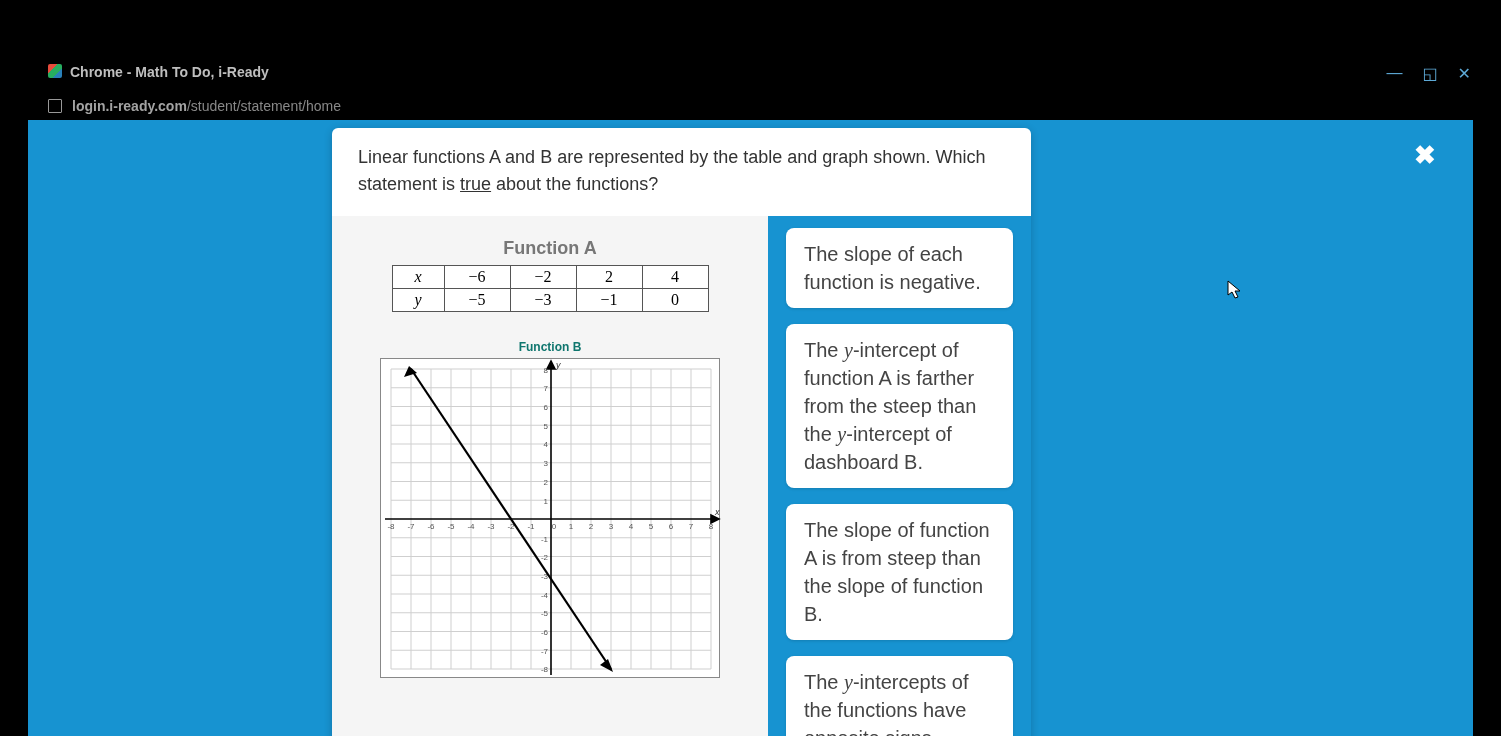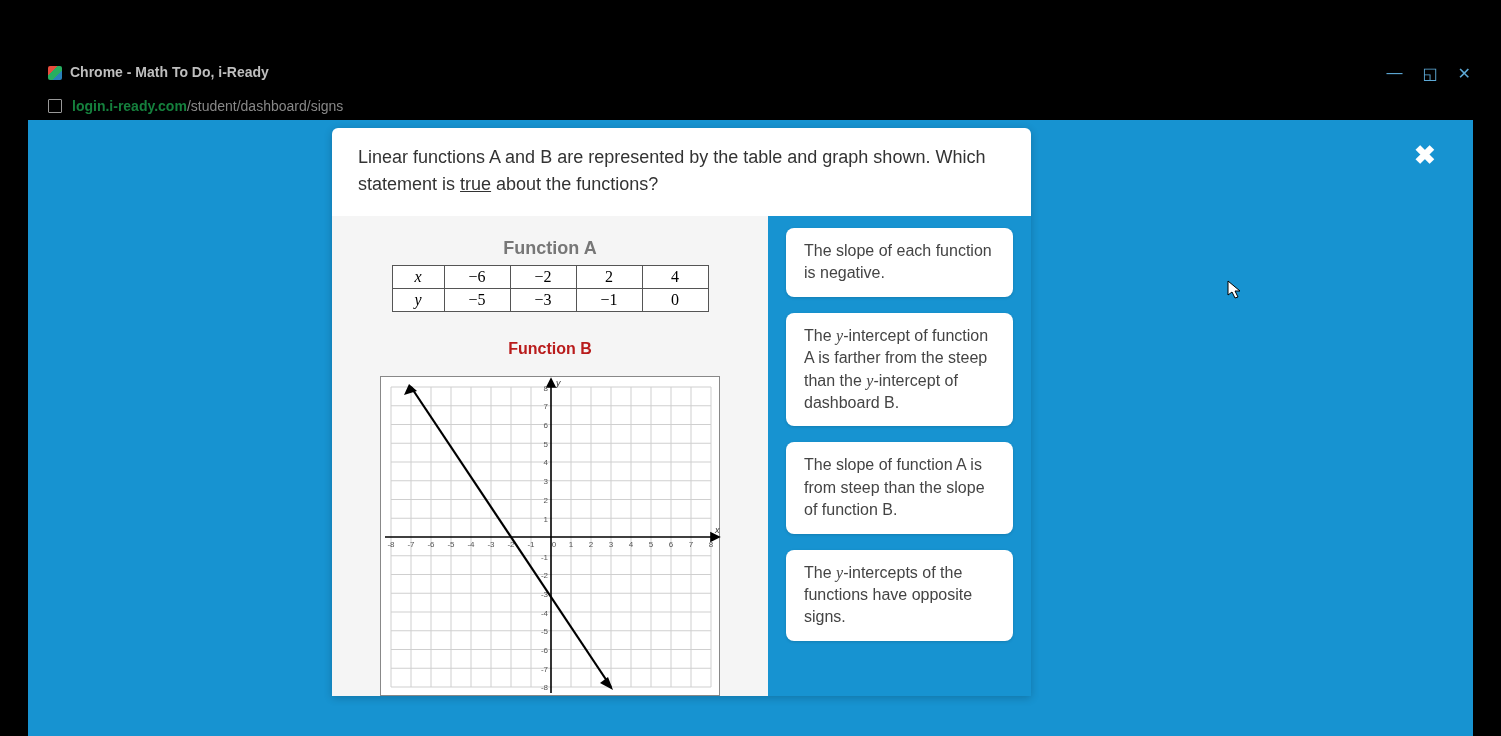--- a/index.html
+++ b/index.html
@@ -18,21 +18,21 @@
     right: 0;
     height: 74px;
     color: #bdbdbd;
     font-size: 14px;
   }
   .chrome-title {
     position: absolute;
     top: 26px;
     left: 48px;
     display: flex;
-    align-items: flex-end;
+    align-items: flex-start;
     gap: 8px;
     color: #bfbfbf;
     font-weight: 600;
   }
   .chrome-title .cube {
     width: 14px; height: 14px;
     background: linear-gradient(135deg,#e74c3c 0 33%,#27ae60 33% 66%,#2980b9 66% 100%);
     border-radius: 2px;
   }
   .chrome-url {
@@ -118,39 +118,39 @@
     border: 1px solid #555;
     text-align: center;
     font-size: 16px;
     padding: 2px 0;
     width: 66px;
     font-family: Georgia, serif;
   }
   table.fun td.h { font-style: italic; width: 52px; }
   .fb-title {
     text-align: center;
-    color: #b91c1c;
+    color: #0f766e;
     font-weight: bold;
-    font-size: 16px;
-    margin-bottom: 18px;
+    font-size: 12px;
+    margin-bottom: 4px;
   }
   .graph-box {
     margin: 0 auto;
     width: 340px;
     height: 320px;
     border: 1px solid #888;
     background: #fff;
     position: relative;
   }
   .answer {
     background: #fff;
     border-radius: 8px;
     padding: 12px 18px;
     margin-bottom: 16px;
-    font-size: 16px;
+    font-size: 20px;
     color: #444;
     line-height: 1.4;
     cursor: pointer;
     box-shadow: 0 1px 3px rgba(0,0,0,.15);
   }
   .answer .y { font-style: italic; font-family: Georgia, serif; }
   .cursor {
     position: absolute;
     top: 280px;
     right: 258px;
@@ -168,21 +168,21 @@
 <body>
 
 <div class="chrome-bar">
   <div class="chrome-title">
     <span class="cube"></span>
     <span>Chrome - Math To Do, i-Ready</span>
   </div>
   <div class="chrome-url">
     <span class="file-icon"></span>
     <span>
-      <span style="color:#15803d;font-weight:600">login.i-ready.com</span><span class="path">/student/dashboard/signs</span>
+      <span style="color:#a3a3a3;font-weight:600">login.i-ready.com</span><span class="path">/student/statement/home</span>
     </span>
   </div>
   <div class="win-controls">
     <span style="color:#5da9d6">—</span>
     <span style="color:#5da9d6">◱</span>
     <span style="color:#5da9d6">✕</span>
   </div>
 </div>
 
 <div class="app-bg"></div>

